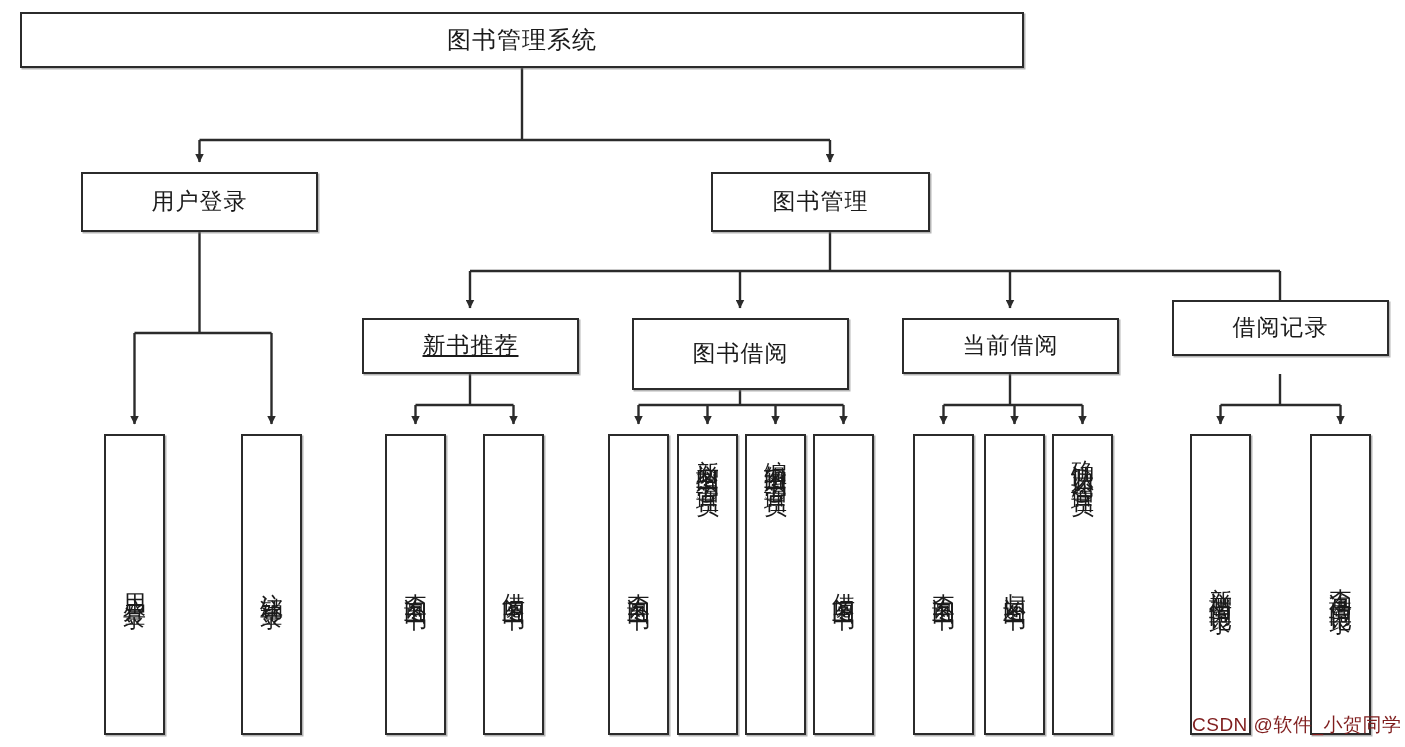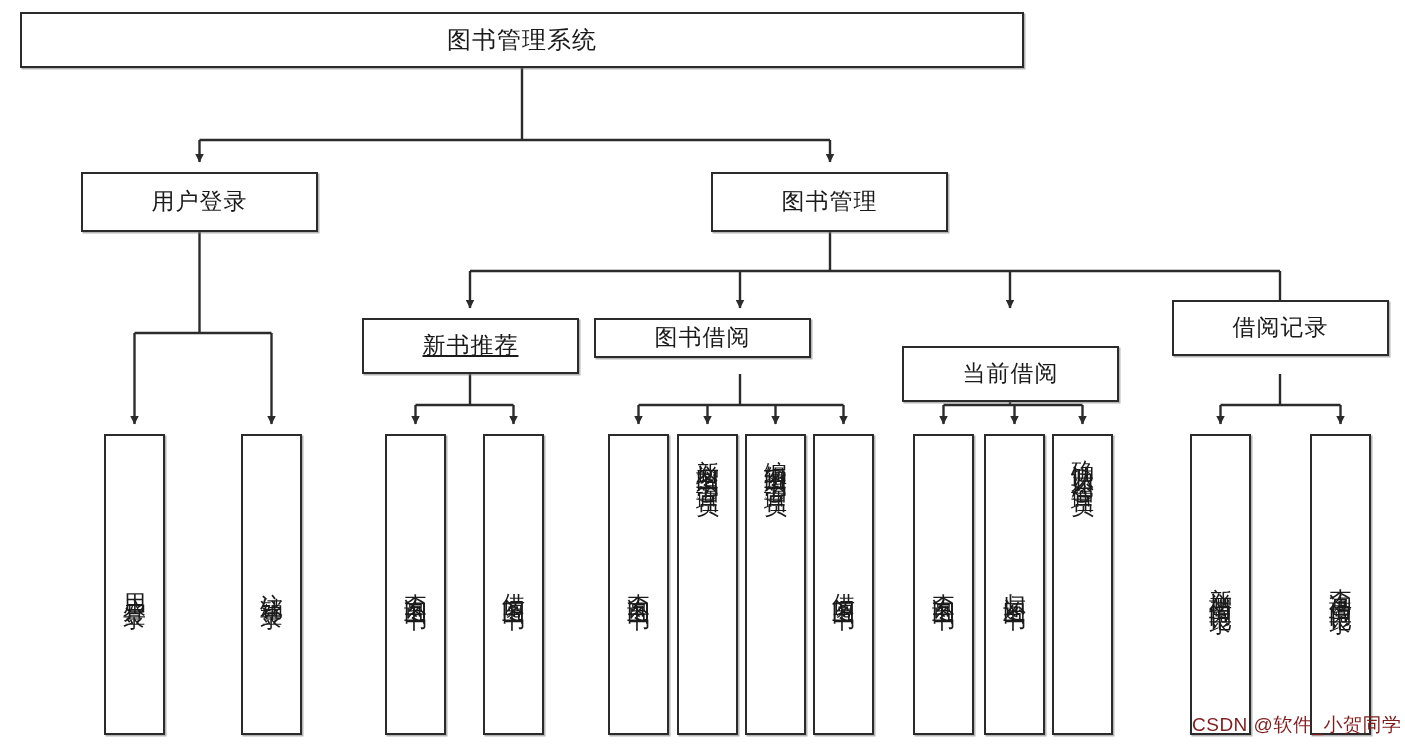--- a/index.html
+++ b/index.html
@@ -146,31 +146,31 @@
     </g>
   </svg>
 
   <div class="node h root" style="left: 20px; top: 12px; width: 1004px; height: 56px; border-color: rgb(43, 43, 43); background: rgb(255, 255, 255);">
     <span class="label">图书管理系统</span>
   </div>
 
   <div class="node h" style="left: 81px; top: 172px; width: 237px; height: 60px; border-color: rgb(43, 43, 43); background: rgb(255, 255, 255);">
     <span class="label">用户登录</span>
   </div>
-  <div class="node h" style="left: 711px; top: 172px; width: 237px; height: 60px; border-color: rgb(43, 43, 43); background: rgb(255, 255, 255);">
+  <div class="node h" style="left: 711px; top: 172px; width: 219px; height: 60px; border-color: rgb(43, 43, 43); background: rgb(255, 255, 255);">
     <span class="label">图书管理</span>
   </div>
 
   <div class="node h" style="left: 362px; top: 318px; width: 217px; height: 56px; border-color: rgb(43, 43, 43); background: rgb(255, 255, 255); text-decoration: underline;">
     <span class="label">新书推荐</span>
   </div>
-  <div class="node h" style="left: 594px; top: 318px; width: 217px; height: 40px; border-color: rgb(43, 43, 43); background: rgb(255, 255, 255);">
+  <div class="node h" style="left: 632px; top: 318px; width: 217px; height: 72px; border-color: rgb(43, 43, 43); background: rgb(255, 255, 255);">
     <span class="label">图书借阅</span>
   </div>
-  <div class="node h" style="left: 902px; top: 318px; width: 217px; height: 56px; border-color: rgb(43, 43, 43); background: rgb(255, 255, 255); margin-top: 28px;">
+  <div class="node h" style="left: 902px; top: 318px; width: 217px; height: 56px; border-color: rgb(43, 43, 43); background: rgb(255, 255, 255);">
     <span class="label">当前借阅</span>
   </div>
   <div class="node h" style="left: 1172px; top: 300px; width: 217px; height: 56px; border-color: rgb(43, 43, 43); background: rgb(255, 255, 255);">
     <span class="label">借阅记录</span>
   </div>
 
   <div class="node v center" style="left: 104px; top: 434px; width: 61px; height: 301px; border-color: rgb(43, 43, 43); background: rgb(255, 255, 255);">
     <span class="label">用户登录</span>
   </div>
   <div class="node v center" style="left: 241px; top: 434px; width: 61px; height: 301px; border-color: rgb(43, 43, 43); background: rgb(255, 255, 255);">

